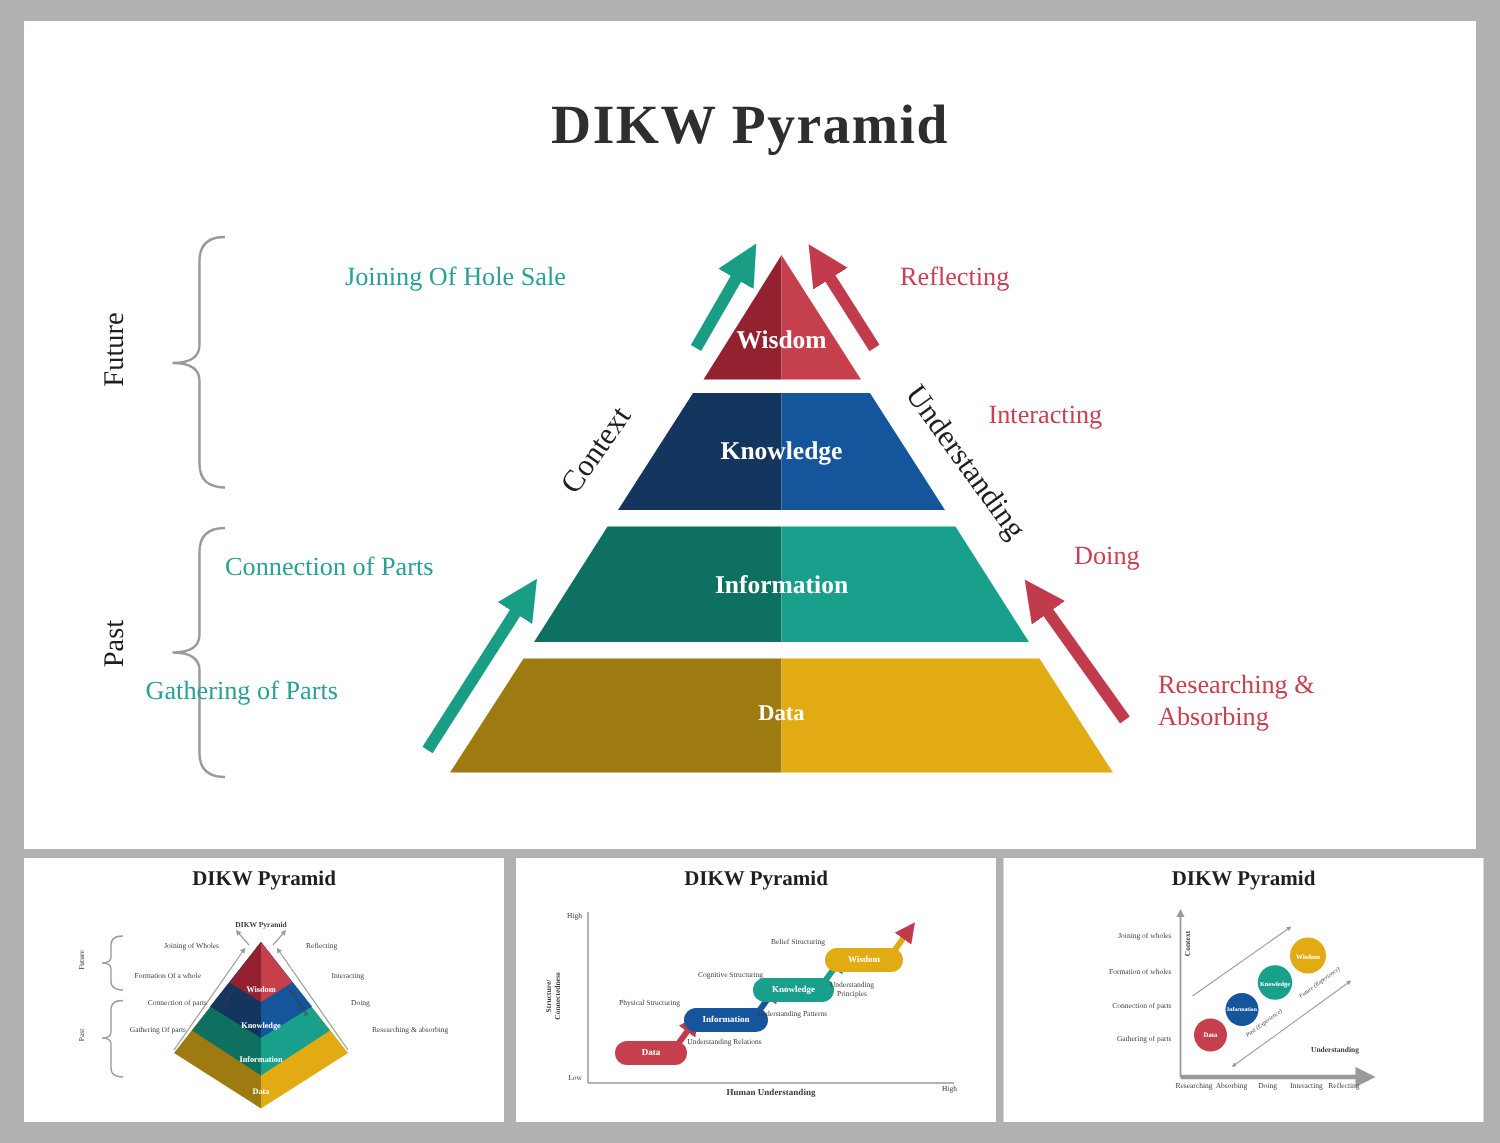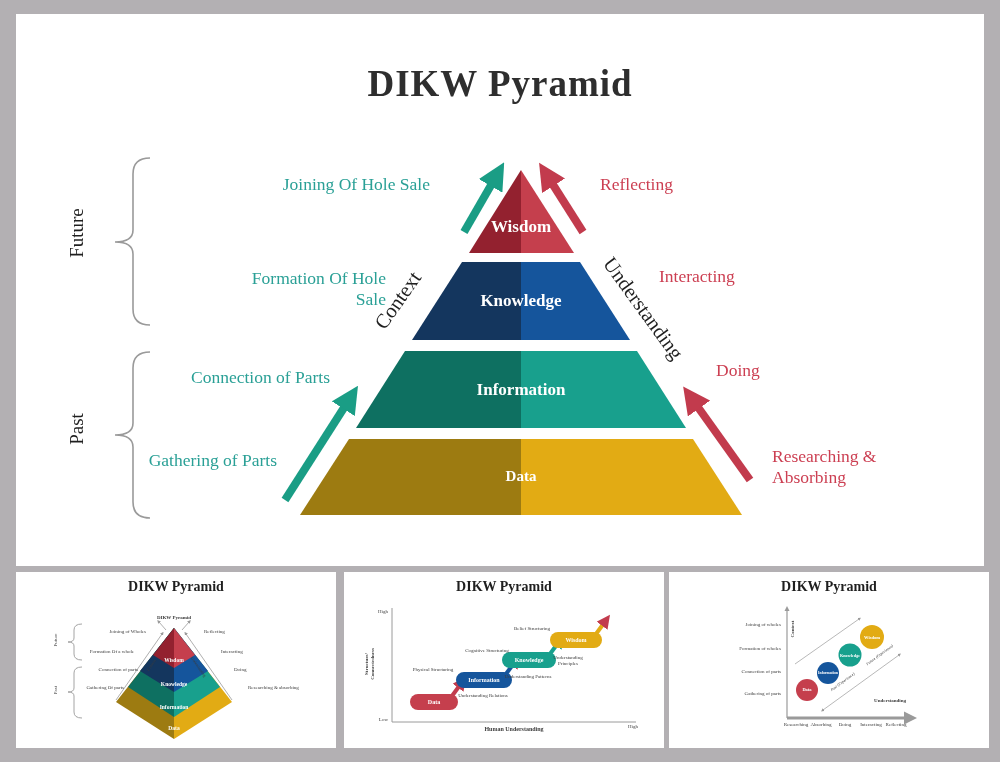--- a/index.html
+++ b/index.html
@@ -15,21 +15,21 @@
     position:absolute; left:16px; top:14px; width:968px; height:552px;
     background: var(--slide-bg,#fff);
   }
   .slide-title {
     position:absolute; left:0; top:48px; width:100%;
     text-align:center; font-size:37px; font-weight:700;
     color: var(--title,#2e2e2e); letter-spacing:1px;
   }
   .teal-label { color: var(--teal-text,#2aa096); font-size:17.5px; line-height:1.18; }
   .red-label  { color: var(--red-text,#cc3f52);  font-size:17.5px; line-height:1.18; }
-  .right-al { text-align:right; }
+  .right-al { }
   .diag { color: var(--black-label,#1f1f1f); font-size:20.5px; text-align:center; }
   .bracket-label { color: var(--black-label,#1f1f1f); font-size:19px; text-align:center; transform:rotate(-90deg); }
   .level-label {
     position:absolute; width:220px; text-align:center;
     color:#fff; font-weight:700; font-size:17px;
   }
   svg.layer { position:absolute; left:0; top:0; pointer-events:none; }
   
   .card {
     position:absolute; top:572px; height:176px; width:320px;
@@ -90,21 +90,20 @@
     <path d="M134,144 Q117,144 117,160 L117,216 Q117,228 99,228 Q117,228 117,240 L117,295 Q117,311 134,311" fill="none" stroke-width="1.6" stroke="#9a9a9a"></path>
     <path d="M134,338 Q117,338 117,354 L117,409 Q117,421 99,421 Q117,421 117,433 L117,488 Q117,504 134,504" fill="none" stroke-width="1.6" stroke="#9a9a9a"></path>
   </svg>
 
   <div class="level-label" style="left:395px; top:203px;">Wisdom</div>
   <div class="level-label" style="left:395px; top:277px;">Knowledge</div>
   <div class="level-label" style="left:395px; top:366px;">Information</div>
   <div class="level-label" style="left:395px; top:454px; font-size:15px;">Data</div>
 
   <div class="abs teal-label right-al" style="left:214px; top:160px; width:200px;">Joining Of Hole Sale</div>
-  <div class="abs teal-label right-al" style="left:210px; top:254px; width:160px;">Formation Of Hole Sale</div>
   <div class="abs teal-label right-al" style="left:134px; top:353px; width:180px;">Connection of Parts</div>
   <div class="abs teal-label right-al" style="left:81px; top:436px; width:180px;">Gathering of Parts</div>
 
   <div class="abs red-label" style="left:584px; top:160px;">Reflecting</div>
   <div class="abs red-label" style="left:643px; top:252px;">Interacting</div>
   <div class="abs red-label" style="left:700px; top:346px;">Doing</div>
   <div class="abs red-label" style="left:756px; top:432px; width:128px;">Researching &amp; Absorbing</div>
 
   <div class="abs diag" style="left:322px; top:275px; width:120px; transform:rotate(-55deg);">Context</div>
   <div class="abs diag" style="left:542px; top:283px; width:170px; transform:rotate(54deg);">Understanding</div>

